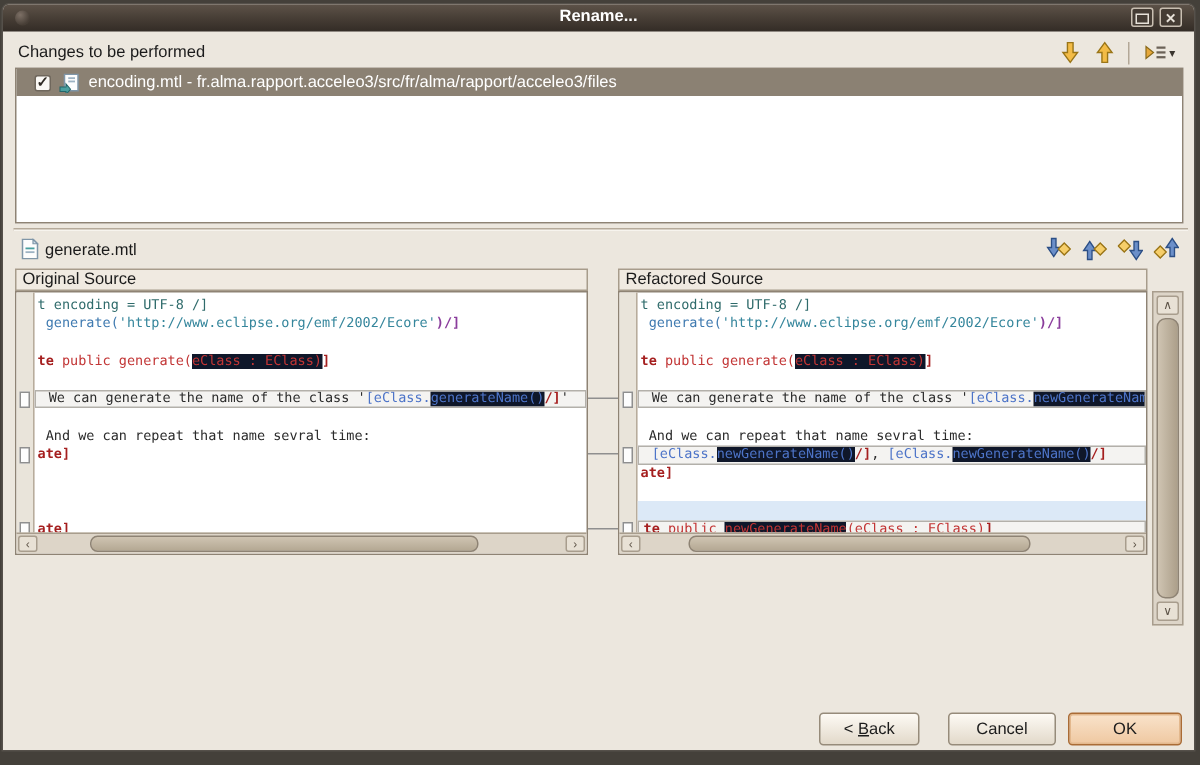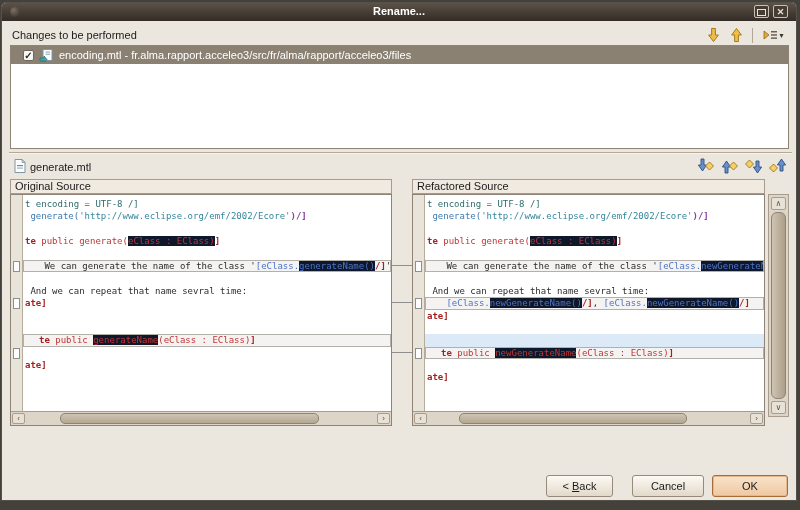--- a/index.html
+++ b/index.html
@@ -42,29 +42,29 @@
   .cmp-file-label{position:absolute;left:28px;top:158px;font-size:11px;color:#1b1b1b;}
   .cmp-file-icon{position:absolute;left:12px;top:156px;}
   .cmp-toolbar{position:absolute;right:10px;top:154px;display:flex;gap:6px;}
   .cmpbtn{width:18px;height:17px;display:flex;align-items:center;justify-content:center;}
 
   .pane-header{position:absolute;top:176px;height:15px;background:#f0eae1;border:1px solid #a79c8b;
                box-sizing:border-box;font-size:11px;color:#1b1b1b;padding:0 4px;line-height:13px;}
   .pane-header.left{left:8px;width:382px;}
   .pane-header.right{left:410px;width:353px;}
 
-  .pane{position:absolute;top:191px;height:232px;background:#ffffff;border:1px solid #8e8374;box-sizing:border-box;}
+  .pane{position:absolute;top:191px;height:176px;background:#ffffff;border:1px solid #8e8374;box-sizing:border-box;}
   .pane.left{left:8px;width:382px;}
   .pane.right{left:410px;width:353px;}
   .ruler{position:absolute;left:0;top:0;bottom:14px;width:11px;background:#e9e4da;border-right:1px solid #b7ac9c;}
   .rmark{position:absolute;left:2px;width:7px;height:11px;background:#fdfdfd;border:1px solid #8f8f8f;box-sizing:border-box;}
   .code{position:absolute;left:12px;right:0;top:0;bottom:14px;overflow:hidden;padding:3px 0 0 2px;
         font-family:"DejaVu Sans Mono",monospace;font-size:9px;}
   .cl{height:12.4px;line-height:12.4px;white-space:pre;}
-  .d-band{background:#f4f3f1;outline:1px solid #b3b0aa;outline-offset:-1px;margin-left:-2px;padding-left:16px;}
+  .d-band{background:#f4f3f1;outline:1px solid #b3b0aa;outline-offset:-1px;margin-left:-2px;padding-left:4px;}
   .d-blue{background:#dce9f7;margin-left:-2px;padding-left:2px;}
   .hl{background:#0f172a;}
   .c-teal{color:#2f6b6b;}
   .c-kw{color:#3f7ab0;}
   .c-str{color:#35869c;}
   .c-pur{color:#8a3d9c;font-weight:bold;}
   .c-ref{color:#4d74c8;}
   .c-red{color:#c23535;}
   .c-redb{color:#a51f1f;font-weight:bold;}
   .c-pln{color:#2b2b2b;}
@@ -204,21 +204,20 @@
           <div class="cl"><span class="c-kw"> generate(</span><span class="c-str">'http://www.eclipse.org/emf/2002/Ecore'</span><span class="c-pur">)/]</span></div>
           <div class="cl"></div>
           <div class="cl"><span class="c-redb">te</span><span class="c-red"> public generate(</span><span class="c-red hl">eClass : EClass)</span><span class="c-redb">]</span></div>
           <div class="cl"></div>
           <div class="cl d-band"><span class="c-pln"> We can generate the name of the class '</span><span class="c-ref">[eClass.</span><span class="c-ref hl">generateName()</span><span class="c-redb">/]</span><span class="c-pln">'</span></div>
           <div class="cl"></div>
           <div class="cl"><span class="c-pln"> And we can repeat that name sevral time:</span></div>
           <div class="cl"><span class="c-redb">ate]</span></div>
           <div class="cl"></div>
           <div class="cl"></div>
-          <div class="cl d-band"><span class="c-redb">te</span><span class="c-red"> public </span><span class="c-red hl">generateName</span><span class="c-red">(eClass : EClass)</span><span class="c-redb">]</span></div>
           <div class="cl"></div>
           <div class="cl"><span class="c-redb">ate]</span></div>
         </div>
       <div class="hscroll">
         <span class="harrow l">‹</span>
         <span class="hthumb" style="left:13%;width:68%;"></span>
         <span class="harrow r">›</span>
       </div>
     </div>
 

